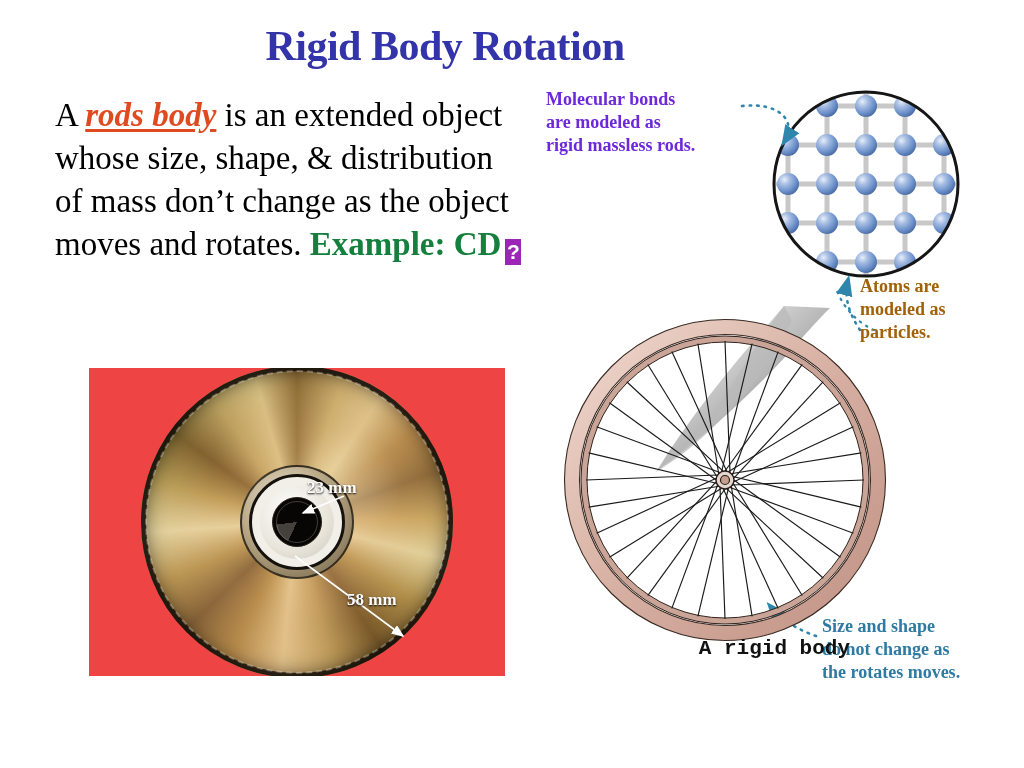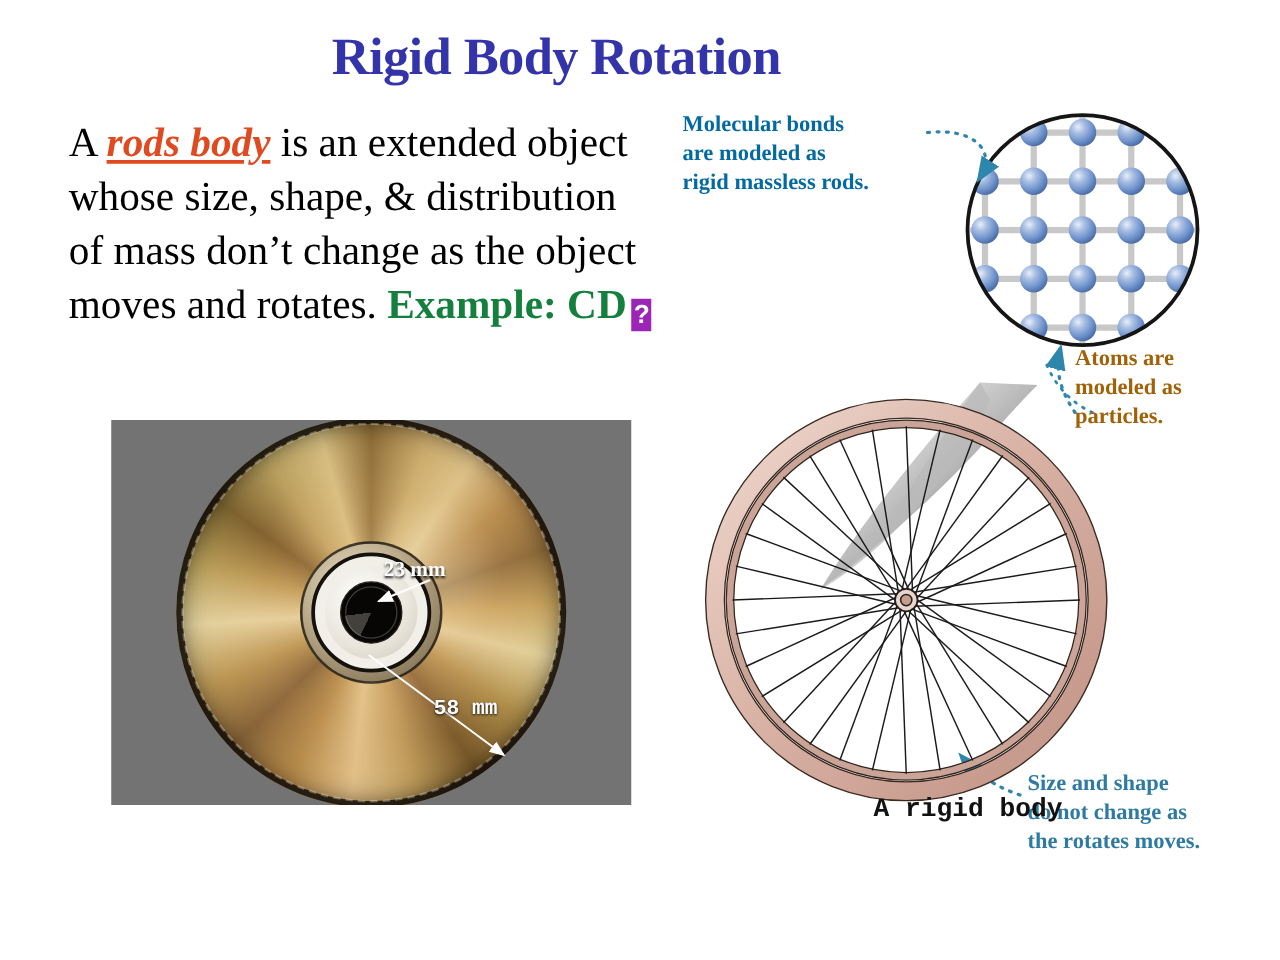--- a/index.html
+++ b/index.html
@@ -63,24 +63,24 @@
     height: 26px;
     text-align: center;
     vertical-align: -4px;
     margin-left: 4px;
   }
 
   
   #cd-photo {
     position: absolute;
     left: 89px;
-    top: 336px;
+    top: 368px;
     width: 416px;
     height: 308px;
-    background: #737373;
+    background: #ef4444;
     overflow: hidden;
   }
   #cd-disc {
     position: absolute;
     left: 50%;
     top: 50%;
     width: 312px;
     height: 312px;
     margin-left: -156px;
     margin-top: -156px;
@@ -156,41 +156,41 @@
   .cd-dim-label {
     position: absolute;
     color: #ffffff;
     font-size: 17px;
     font-weight: bold;
     font-family: "Liberation Serif", serif;
     text-shadow: 0 1px 2px rgba(0,0,0,0.9);
     white-space: nowrap;
   }
   #cd-label-23 { left: 218px; top: 110px; }
-  #cd-label-58 { left: 258px; top: 222px; font-family: Liberation Mono, monospace; }
+  #cd-label-58 { left: 258px; top: 222px; }
 
   
   #figure-right {
     position: absolute;
     left: 530px;
     top: 80px;
     width: 494px;
     height: 620px;
   }
 
   .callout-text {
     position: absolute;
     color: #2878a0;
     font-weight: bold;
     font-size: 18px;
     line-height: 23px;
     font-family: "Liberation Serif", serif;
     white-space: pre-line;
   }
-  #callout-bonds { left: 16px; top: 8px; color: #0369a1; }
+  #callout-bonds { left: 16px; top: 8px; color: #6d28d9; }
   #callout-atoms { left: 330px; top: 195px; color: #a16207; }
   #callout-size  { left: 292px; top: 535px; color: #2f7aa2; }
 
   #wheel-caption {
     position: absolute;
     left: 70px;
     top: 557px;
     width: 250px;
     text-align: right;
     color: #111111;

